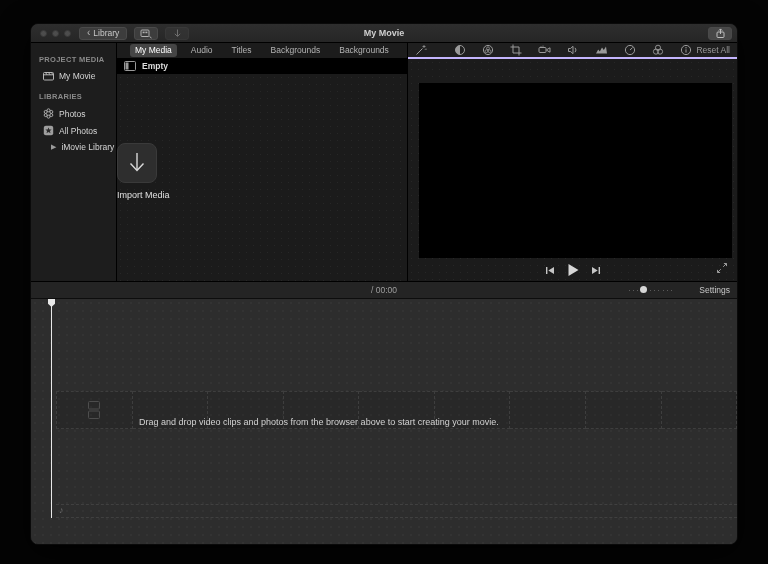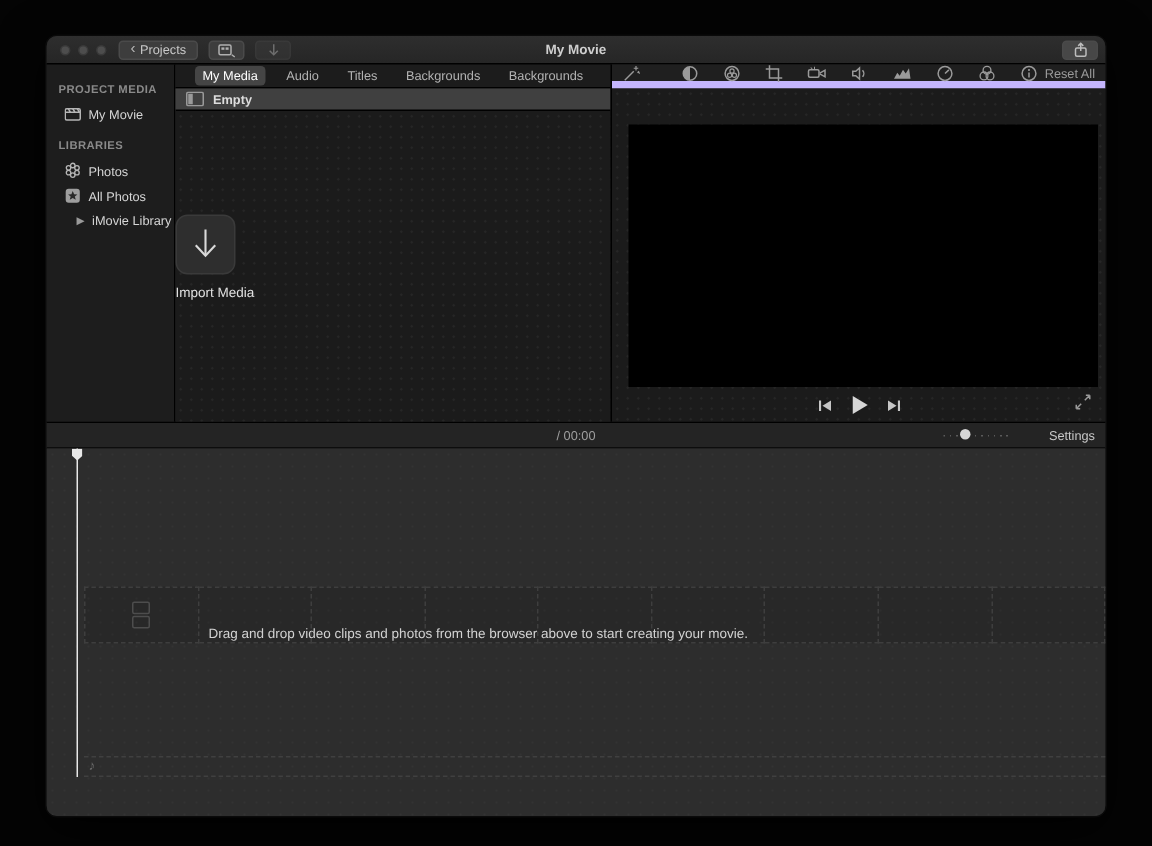--- a/index.html
+++ b/index.html
@@ -36,33 +36,33 @@
   .sb-item { display:flex; align-items:center; gap:5px; color:#d6d6d6; padding:3px 0 3px 12px; }
   .sb-item svg, .sb-item .tri { flex:none; }
   .sb-gap { height:8px; }
   .tri { color:#9a9a9a; font-size:7px; }
 
   .browser { width:290px; background:#1c1c1c; display:flex; flex-direction:column; }
   .tabbar { height:16px; background:#1c1c1c; border-bottom:1px solid #000;
     display:flex; align-items:center; gap:9px; padding-left:13px; font-size:8.5px; color:#b3b3b3; }
   .tab { padding:1px 5px; border-radius:3px; line-height:1.2; white-space:nowrap; }
   .tab.active { background:#454545; color:#fff; }
-  .browser-header { height:15px; background:#404040; border-bottom:1px solid #000;
+  .browser-header { height:15px; background:#000000; border-bottom:1px solid #000;
     display:flex; align-items:center; gap:6px; padding-left:7px; }
   .browser-header .lbl { font-size:8.5px; font-weight:bold; color:#dcdcdc; }
   .dotted { background-color:#1b1b1b;
     background-image:radial-gradient(#272727 0.8px, transparent 0.9px);
     background-size:7px 7px; }
   .browser-media { flex:1; display:flex; flex-direction:column; align-items:flex-start; }
   .import-btn { margin-top:69px; width:40px; height:40px; border-radius:8px; background:#2e2e2e;
     border:1px solid #3a3a3a; display:flex; align-items:center; justify-content:center; }
   .import-label { margin-top:7px; font-size:9px; color:#e0e0e0; }
 
   .viewer { flex:1; display:flex; flex-direction:column; }
-  .viewer-toolbar { height:16px; background:#1f1f1f; border-bottom:5px solid #c4b5fd;
+  .viewer-toolbar { height:16px; background:#1f1f1f; border-bottom:2px solid #c4b5fd;
     position:relative; display:flex; align-items:center; }
   .vt-left { padding-left:7px; }
   .vt-center { position:absolute; left:50%; transform:translateX(-50%);
     display:flex; align-items:center; gap:16px; }
   .vt-right { position:absolute; right:7px; font-size:8.5px; color:#9a9a9a; }
   .ico { display:block; }
   .viewer-media { flex:1; position:relative; }
   .video { position:absolute; left:11px; top:24px; width:313px; height:175px; background:#000; }
   .playback { position:absolute; left:50%; bottom:4px; transform:translateX(-50%);
     display:flex; align-items:center; gap:11px; }
@@ -101,21 +101,21 @@
   <div class="window">
 
     <div class="titlebar">
       <div class="traffic">
         <span></span>
         <span></span>
         <span></span>
       </div>
       <button class="tb-btn">
         <span class="chev">‹</span>
-        <span>Projects</span>
+        <span>Library</span>
       </button>
       <button class="tb-btn iconbtn">
         <svg class="ico" width="13" height="11" viewBox="0 0 13 11">
           <rect x="1" y="2" width="8" height="6.5" rx="1" fill="none" stroke="#b0b0b0"></rect>
           <rect x="2.6" y="3.6" width="2" height="1.6" fill="#b0b0b0"></rect>
           <rect x="5.4" y="3.6" width="2" height="1.6" fill="#b0b0b0"></rect>
           <path d="M9.5 8.5 L11.5 10" stroke="#b0b0b0" fill="none"></path>
         </svg>
       </button>
       <button class="tb-btn iconbtn disabled">

